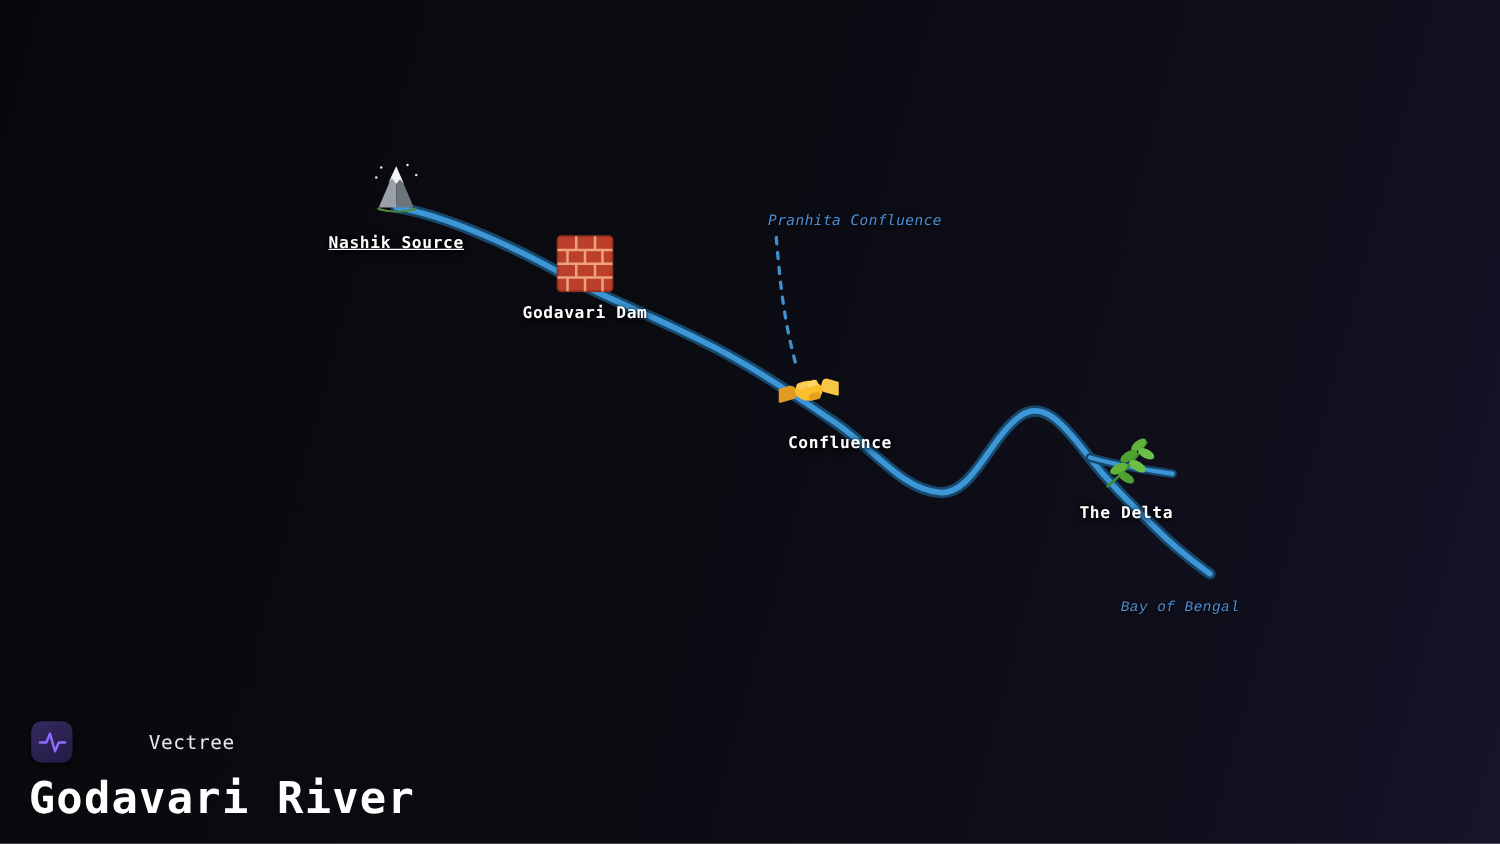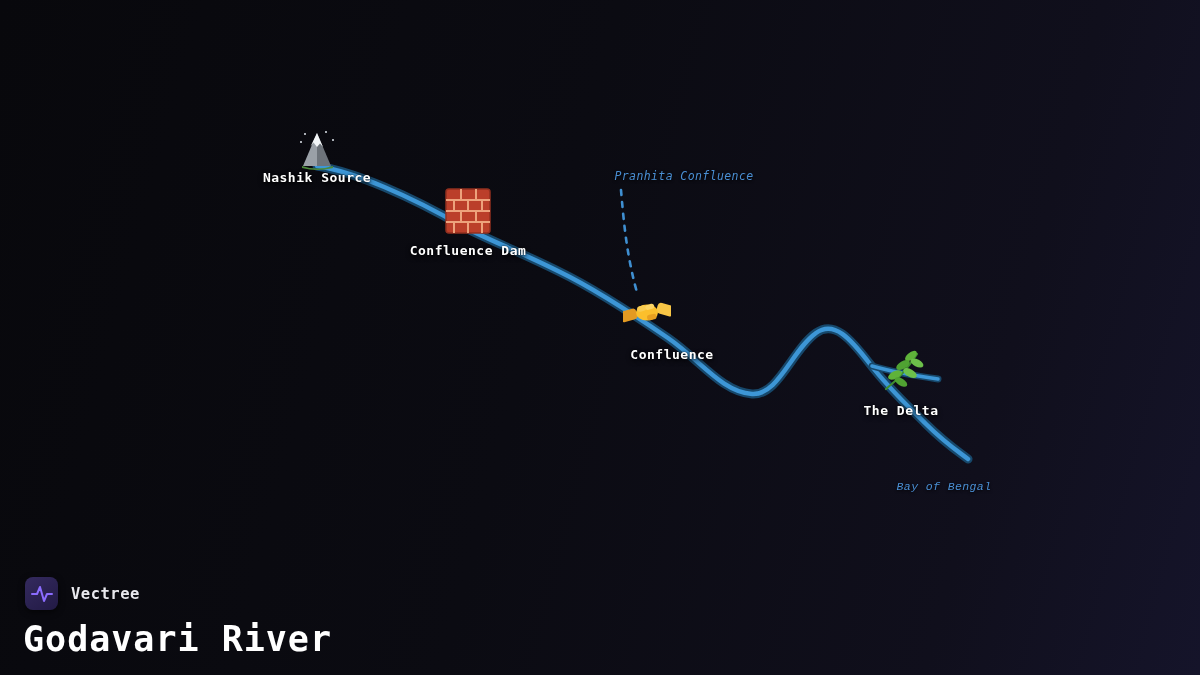--- a/index.html
+++ b/index.html
@@ -24,37 +24,37 @@
     color:#4a8fd4;font-style:italic;font-size:11.5px;letter-spacing:.4px;
     text-shadow:0 1px 3px rgba(0,0,0,.9);white-space:nowrap;
   }
 
   
   .icon-mountain{left:293px;top:128px;width:48px;height:44px;}
   .icon-brick{left:445px;top:188px;width:46px;height:46px;}
   .icon-handshake{left:623px;top:293px;width:48px;height:40px;}
   .icon-herb{left:878px;top:347px;width:47px;height:47px;}
 
-  .label-source{left:317px;top:170px;}
+  .label-source{left:317px;top:187px;text-decoration:underline;}
   .label-dam{left:468px;top:243px;}
   .label-confluence{left:672px;top:347px;}
   .label-delta{left:901px;top:403px;text-align:right;}
 
   .annot-pranhita{left:684px;top:169px;}
   .annot-bay{left:944px;top:480px;font-family:Liberation Mono, monospace;}
 
   
   .brand-row{position:absolute;left:25px;top:577px;display:flex;align-items:center;gap:13px;}
   .brand-logo{
     width:33px;height:33px;border-radius:8px;
     background:linear-gradient(145deg,#342a5e,#221a45);
     display:flex;align-items:center;justify-content:center;
     box-shadow:0 2px 6px rgba(0,0,0,.6);
   }
-  .brand-name{color:#e9e9ee;font-weight:bold;font-size:15.5px;letter-spacing:.5px;}
+  .brand-name{color:#e9e9ee;font-weight:normal;font-size:15.5px;letter-spacing:.5px;margin-left:48px;}
   .page-title{
     position:absolute;left:23px;top:619px;
     color:#ffffff;font-weight:bold;font-size:35px;letter-spacing:1px;white-space:nowrap;
   }
   .page-url{
     position:absolute;right:25px;top:624px;
     color:#74747e;font-size:14px;letter-spacing:.5px;white-space:nowrap;
   }
 </style>
 </head>
@@ -114,21 +114,21 @@
           <line x1="23" y1="12" x2="23" y2="23"></line>
           <line x1="37" y1="12" x2="37" y2="23"></line>
           <line x1="16" y1="23" x2="16" y2="34"></line>
           <line x1="31" y1="23" x2="31" y2="34"></line>
           <line x1="9" y1="34" x2="9" y2="45"></line>
           <line x1="23" y1="34" x2="23" y2="45"></line>
           <line x1="37" y1="34" x2="37" y2="45"></line>
         </g>
       </svg>
     </span>
-    <span class="node-label label-dam">Confluence Dam</span>
+    <span class="node-label label-dam">Godavari Dam</span>
   </div>
 
   <div class="node">
     <span class="node-icon icon-handshake">
       <svg width="48" height="40" viewBox="0 0 48 40">
         <rect x="-3" y="17" width="17" height="11" rx="3.5" fill="#e39a22" transform="rotate(-16 5 22)"></rect>
         <rect x="34" y="11" width="17" height="11" rx="3.5" fill="#f8c646" transform="rotate(16 42 16)"></rect>
         <ellipse cx="24" cy="19.5" rx="11" ry="8" fill="#fbbf2c"></ellipse>
         <rect x="14" y="13" width="9" height="5.5" rx="2.7" fill="#f9cc52" transform="rotate(-14 18 15)"></rect>
         <rect x="24" y="21.5" width="9.5" height="5.5" rx="2.7" fill="#e8a020" transform="rotate(-12 28 24)"></rect>

